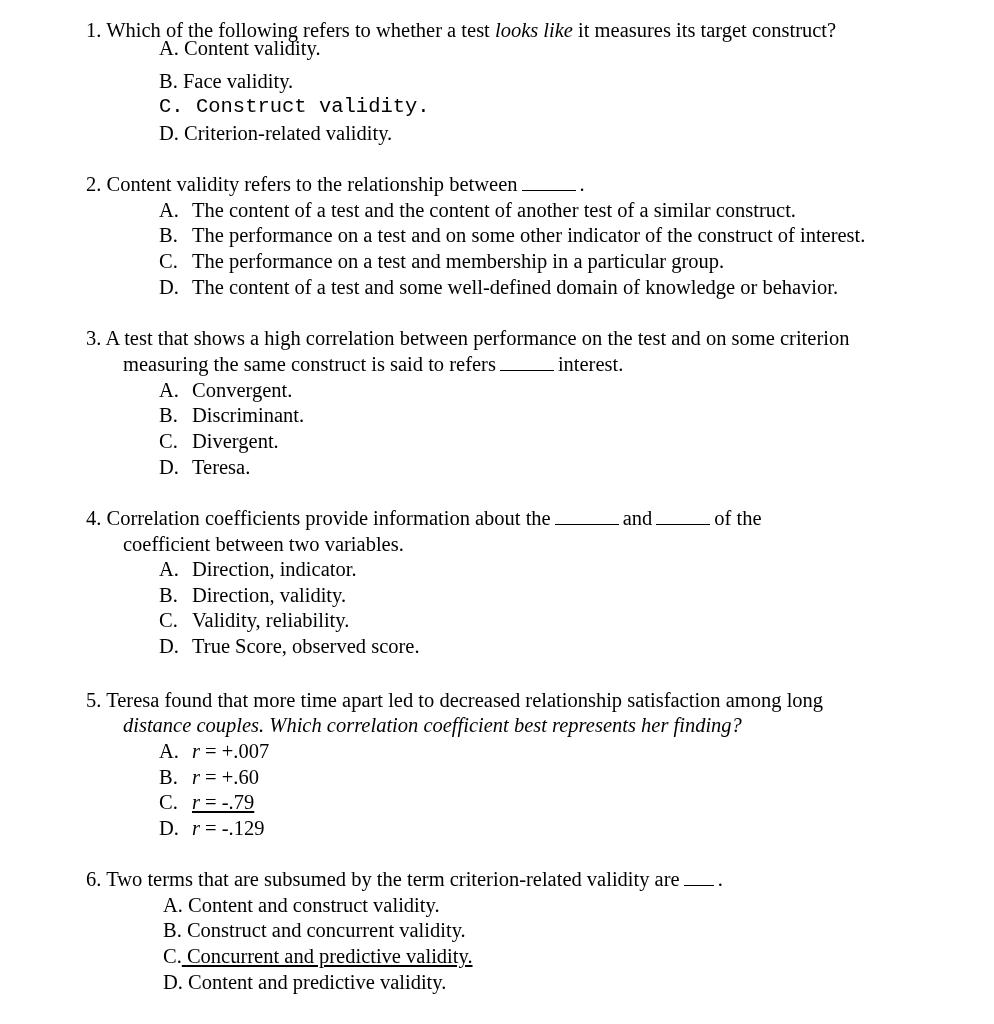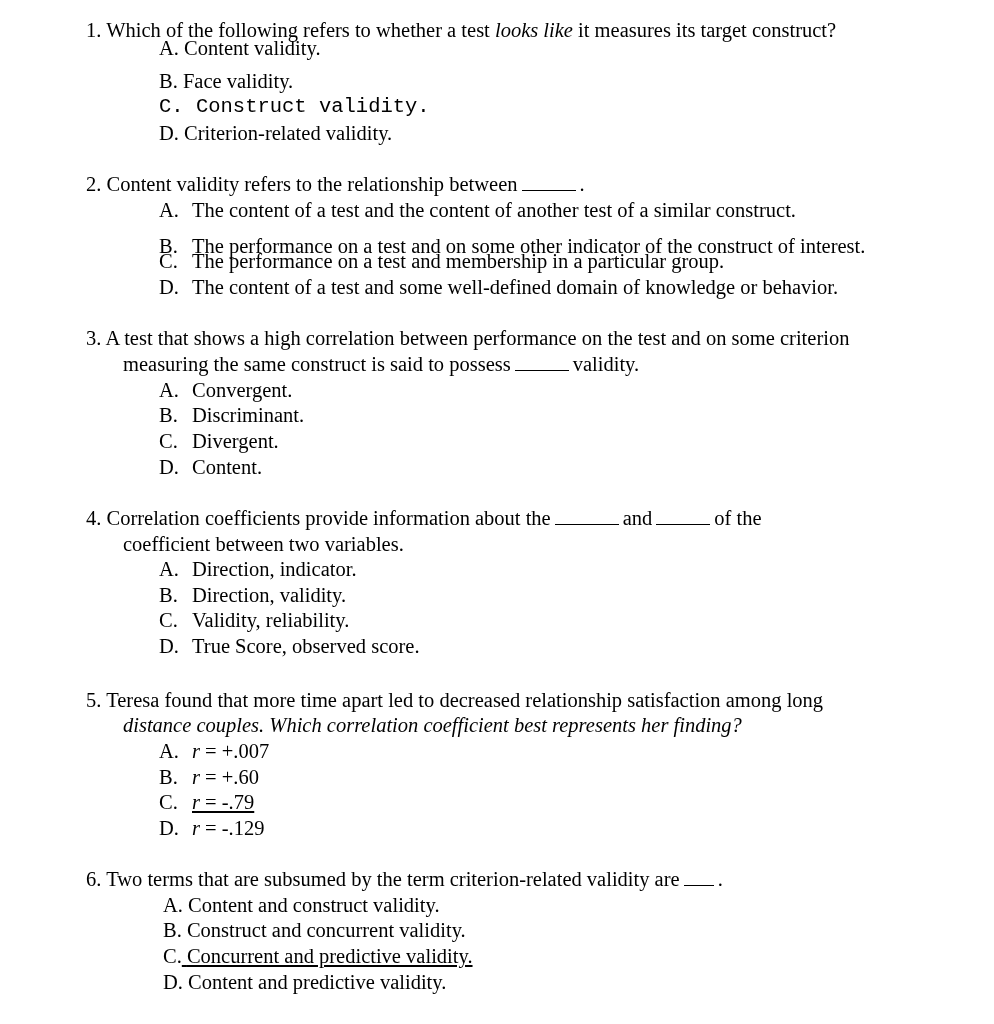--- a/index.html
+++ b/index.html
@@ -70,50 +70,50 @@
 </div>
 
 <div class="q">
   <div class="line stem" style="top:171px;">
     <span>2.</span>
     <span>Content validity refers to the relationship between</span><span class="blank" style="width:54px;"></span><span>.</span>
   </div>
   <div class="line opt-b" style="top:197px;">
     <span class="letter-wide">A.</span><span>The content of a test and the content of another test of a similar construct.</span>
   </div>
-  <div class="line opt-b" style="top:222px;margin-top:11px;">
+  <div class="line opt-b" style="top:222px;">
     <span class="letter-wide">B.</span><span>The performance on a test and on some other indicator of the construct of interest.</span>
   </div>
   <div class="line opt-b" style="top:248px;">
     <span class="letter-wide">C.</span><span>The performance on a test and membership in a particular group.</span>
   </div>
   <div class="line opt-b" style="top:274px;">
     <span class="letter-wide">D.</span><span>The content of a test and some well-defined domain of knowledge or behavior.</span>
   </div>
 </div>
 
 <div class="q">
   <div class="line stem" style="top:325px;">
     <span>3.</span>
     <span>A test that shows a high correlation between performance on the test and on some criterion</span>
   </div>
   <div class="line stem-cont" style="top:351px;">
-    <span>measuring the same construct is said to possess</span><span class="blank" style="width:54px;"></span><span>validity.</span>
+    <span>measuring the same construct is said to refers</span><span class="blank" style="width:54px;"></span><span>interest.</span>
   </div>
   <div class="line opt-b" style="top:377px;">
     <span class="letter-wide">A.</span><span>Convergent.</span>
   </div>
   <div class="line opt-b" style="top:402px;">
     <span class="letter-wide">B.</span><span>Discriminant.</span>
   </div>
   <div class="line opt-b" style="top:428px;">
     <span class="letter-wide">C.</span><span>Divergent.</span>
   </div>
   <div class="line opt-b" style="top:454px;">
-    <span class="letter-wide">D.</span><span>Content.</span>
+    <span class="letter-wide">D.</span><span>Teresa.</span>
   </div>
 </div>
 
 <div class="q">
   <div class="line stem" style="top:505px;">
     <span>4.</span>
     <span>Correlation coefficients provide information about the</span><span class="blank" style="width:64px;"></span><span>and</span><span class="blank" style="width:54px;"></span><span>of the</span>
   </div>
   <div class="line stem-cont" style="top:531px;">
     <span>coefficient between two variables.</span>

